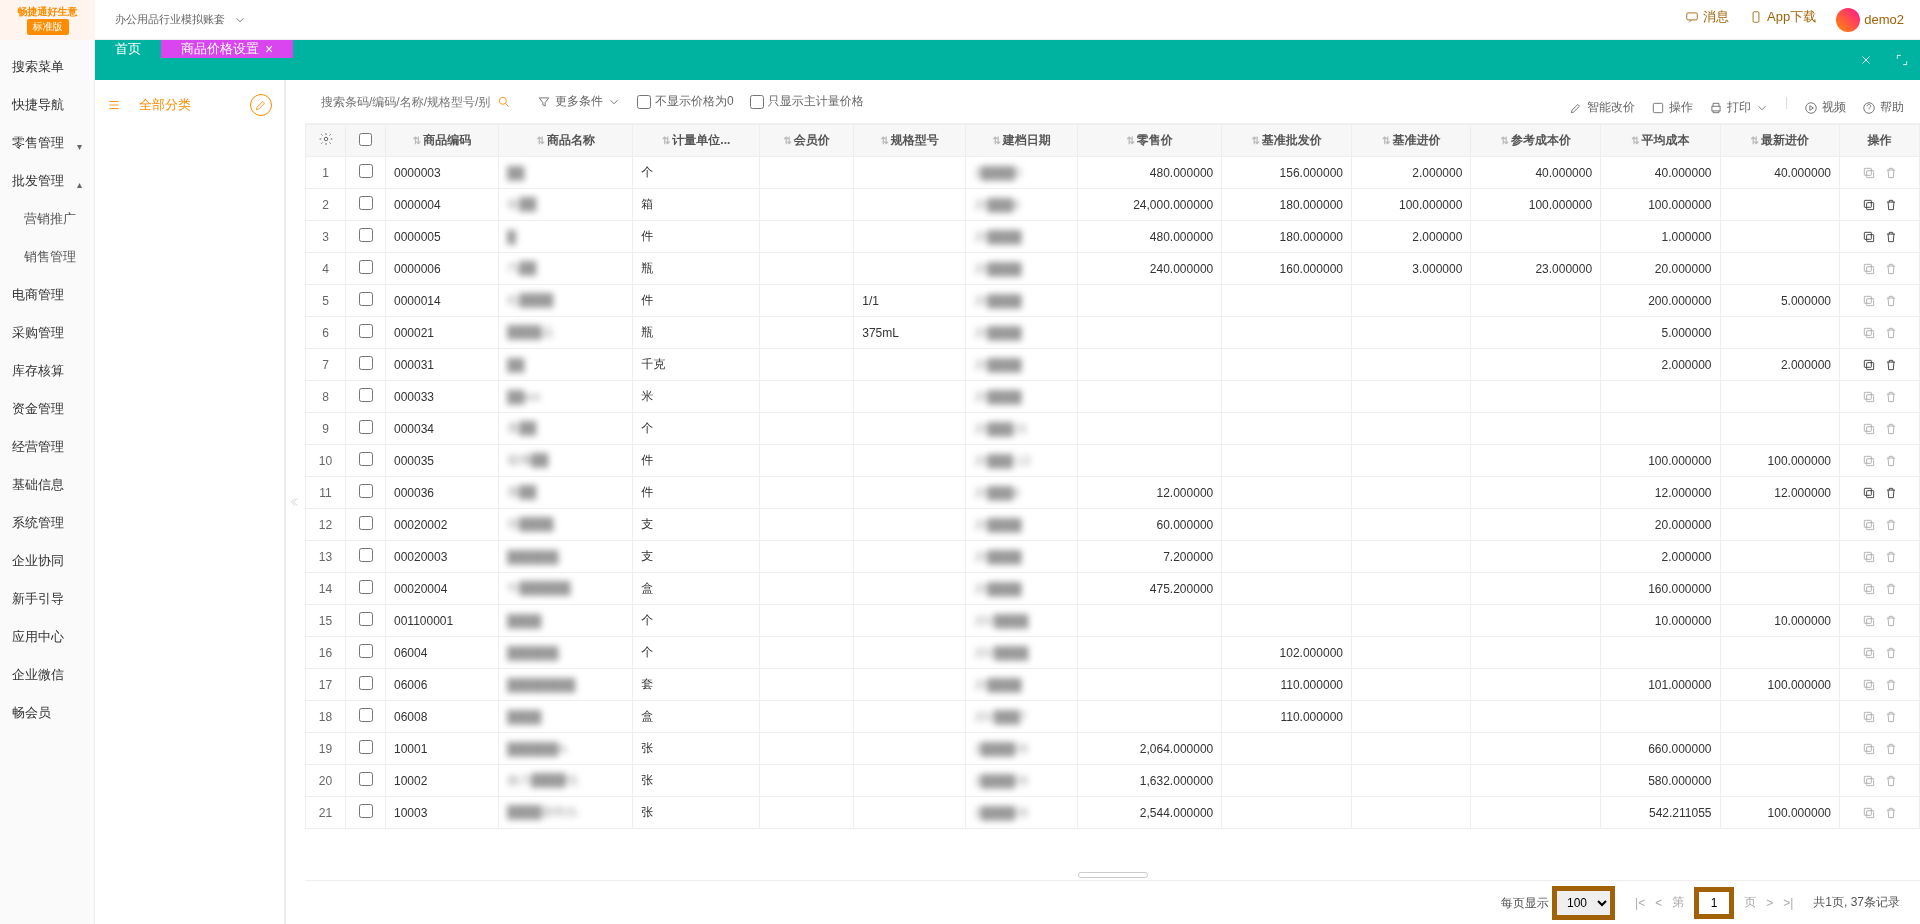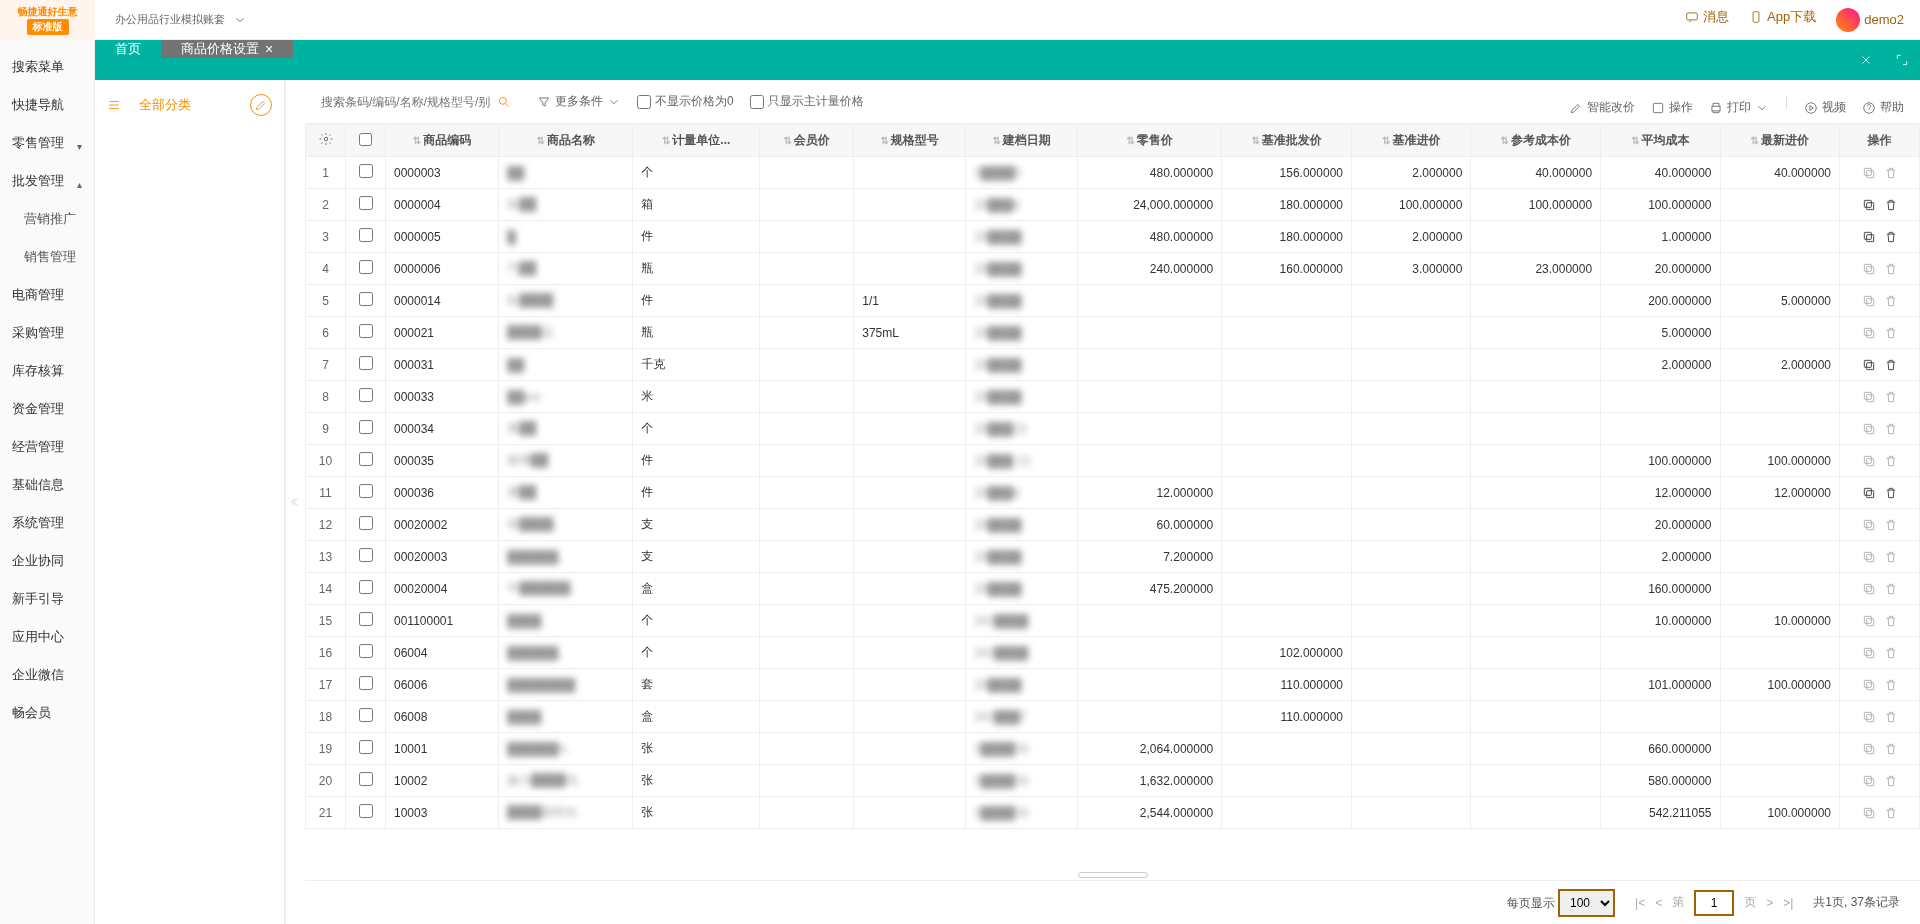--- a/index.html
+++ b/index.html
@@ -1,35 +1,35 @@
 <!DOCTYPE html>
 <html><head>
 <meta charset="utf-8">
 <style>
 *{box-sizing:border-box;margin:0;padding:0;font-family:"Microsoft YaHei","PingFang SC",sans-serif;}
 body{font-size:12px;color:#333;background:#fff;overflow:hidden;}
 .app{display:flex;flex-direction:column;height:924px;width:1920px;}
 .header{height:40px;display:flex;align-items:center;border-bottom:1px solid #eee;padding:0 16px 0 0;}
 .logo{width:95px;height:40px;background:#fff5ee;display:flex;flex-direction:column;align-items:center;justify-content:center;font-size:10px;color:#ff8c00;}
 .logo-top{font-weight:bold;}
-.logo-badge{background:#ff8c00;color:#fff;padding:1px 6px;border-radius:2px;font-size:10px;font-weight:bold;}
+.logo-badge{background:#ff8c00;color:#fff;padding:1px 6px;border-radius:2px;font-size:10px;}
 .breadcrumb{margin-left:20px;color:#666;font-size:11px;display:flex;align-items:center;gap:8px;}
 .breadcrumb svg{width:14px;height:14px;}
 .header-right{margin-left:auto;display:flex;align-items:flex-start;gap:20px;color:#a16207;font-size:13px;}
 .header-right .item{display:flex;align-items:center;gap:4px;cursor:pointer;}
 .avatar{width:24px;height:24px;border-radius:50%;background:linear-gradient(45deg,#ff8c00,#ff1493);}
 .body{flex:1;display:flex;overflow:hidden;}
 .sidebar{width:95px;background:#fafafa;border-right:1px solid #eee;display:flex;flex-direction:column;padding-top:8px;font-size:13px;}
 .sidebar .item{padding:10px 12px;cursor:pointer;display:flex;align-items:flex-end;justify-content:space-between;color:#333;}
 .sidebar .sub-item{padding:10px 12px 10px 24px;cursor:pointer;color:#555;}
 .caret{font-size:10px;color:#666;}
 .main{flex:1;display:flex;flex-direction:column;overflow:hidden;}
 .tabs{height:40px;background:#00b3a1;display:flex;align-items:flex-start;color:#fff;font-size:13px;}
 .tab{padding:0 20px;display:flex;align-items:center;cursor:pointer;gap:6px;}
-.tab.active{background:#737373;}
+.tab.active{background:#d946ef;}
 .tab .close{font-size:14px;}
 .tabs-right{margin-left:auto;display:flex;align-items:center;}
 .tabs-right .btn{width:36px;height:40px;display:flex;align-items:center;justify-content:center;cursor:pointer;}
 .content{flex:1;display:flex;overflow:hidden;}
 .tree-panel{width:190px;border-right:1px solid #eee;padding:8px 0;font-size:13px;}
 .tree-header{display:flex;align-items:center;padding:6px 12px;color:#ff8c00;gap:18px;}
 .tree-header .edit{margin-left:auto;width:22px;height:22px;border:1px solid #ff8c00;border-radius:50%;display:flex;align-items:center;justify-content:center;}
 .tree-collapse{width:20px;display:flex;align-items:center;justify-content:center;color:#999;cursor:pointer;border-left:1px solid #eee;}
 .tree-item{padding:8px 12px 8px 32px;cursor:pointer;color:#333;}
 .tree-item.has-children{padding-left:16px;}
@@ -49,21 +49,21 @@
 th{background:#f7f7f7;color:#555;position:sticky;top:0;text-align:center;}
 td.num{text-align:right;}
 td.idx{text-align:center;color:#666;}
 td.chk-cell{text-align:center;}
 td.chk-cell input{width:14px;height:14px;}
 .sort-icon{color:#bbb;font-size:10px;margin-right:2px;}
 .action-icons{display:flex;gap:8px;justify-content:center;color:#aaa;}
 .action-icons.active{color:#333;}
 .blur{filter:blur(3px);color:#999;}
 .pager{height:44px;border-top:1px solid #eee;display:flex;align-items:center;justify-content:flex-end;padding:0 20px;gap:20px;font-size:12px;color:#555;}
-.pager select,.pager input{border:2px solid #a16207;padding:4px 6px;font-size:12px;}
+.pager select,.pager input{border:5px solid #a16207;padding:4px 6px;font-size:12px;}
 .pager .nav{display:flex;align-items:center;gap:10px;}
 .pager .nav span{cursor:pointer;color:#aaa;}
 .drag-handle{position:absolute;bottom:2px;left:50%;width:70px;height:6px;border:1px solid #ccc;border-radius:3px;transform:translateX(-50%);}
 .icon-svg{width:14px;height:14px;fill:none;stroke:currentColor;stroke-width:1.5;}
 </style>
 </head>
 <body>
 
 <div class="app">
   <div class="header">

